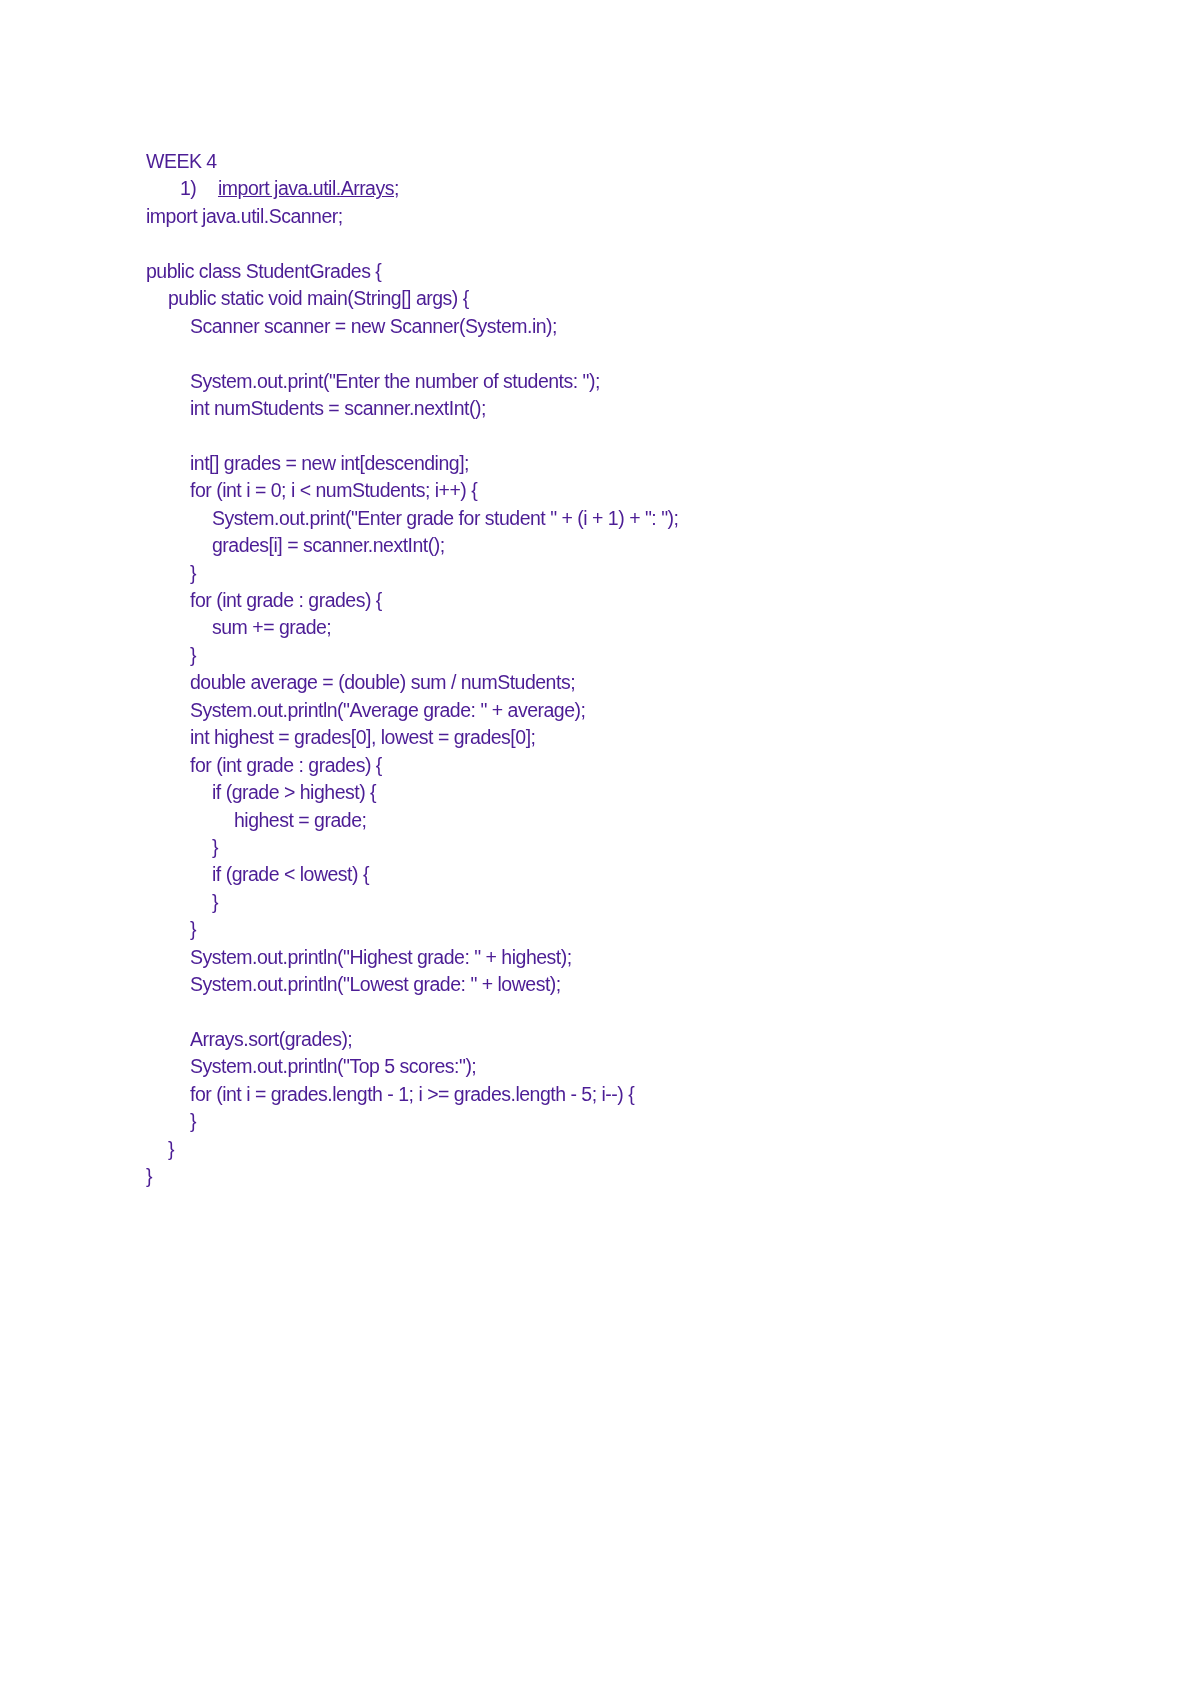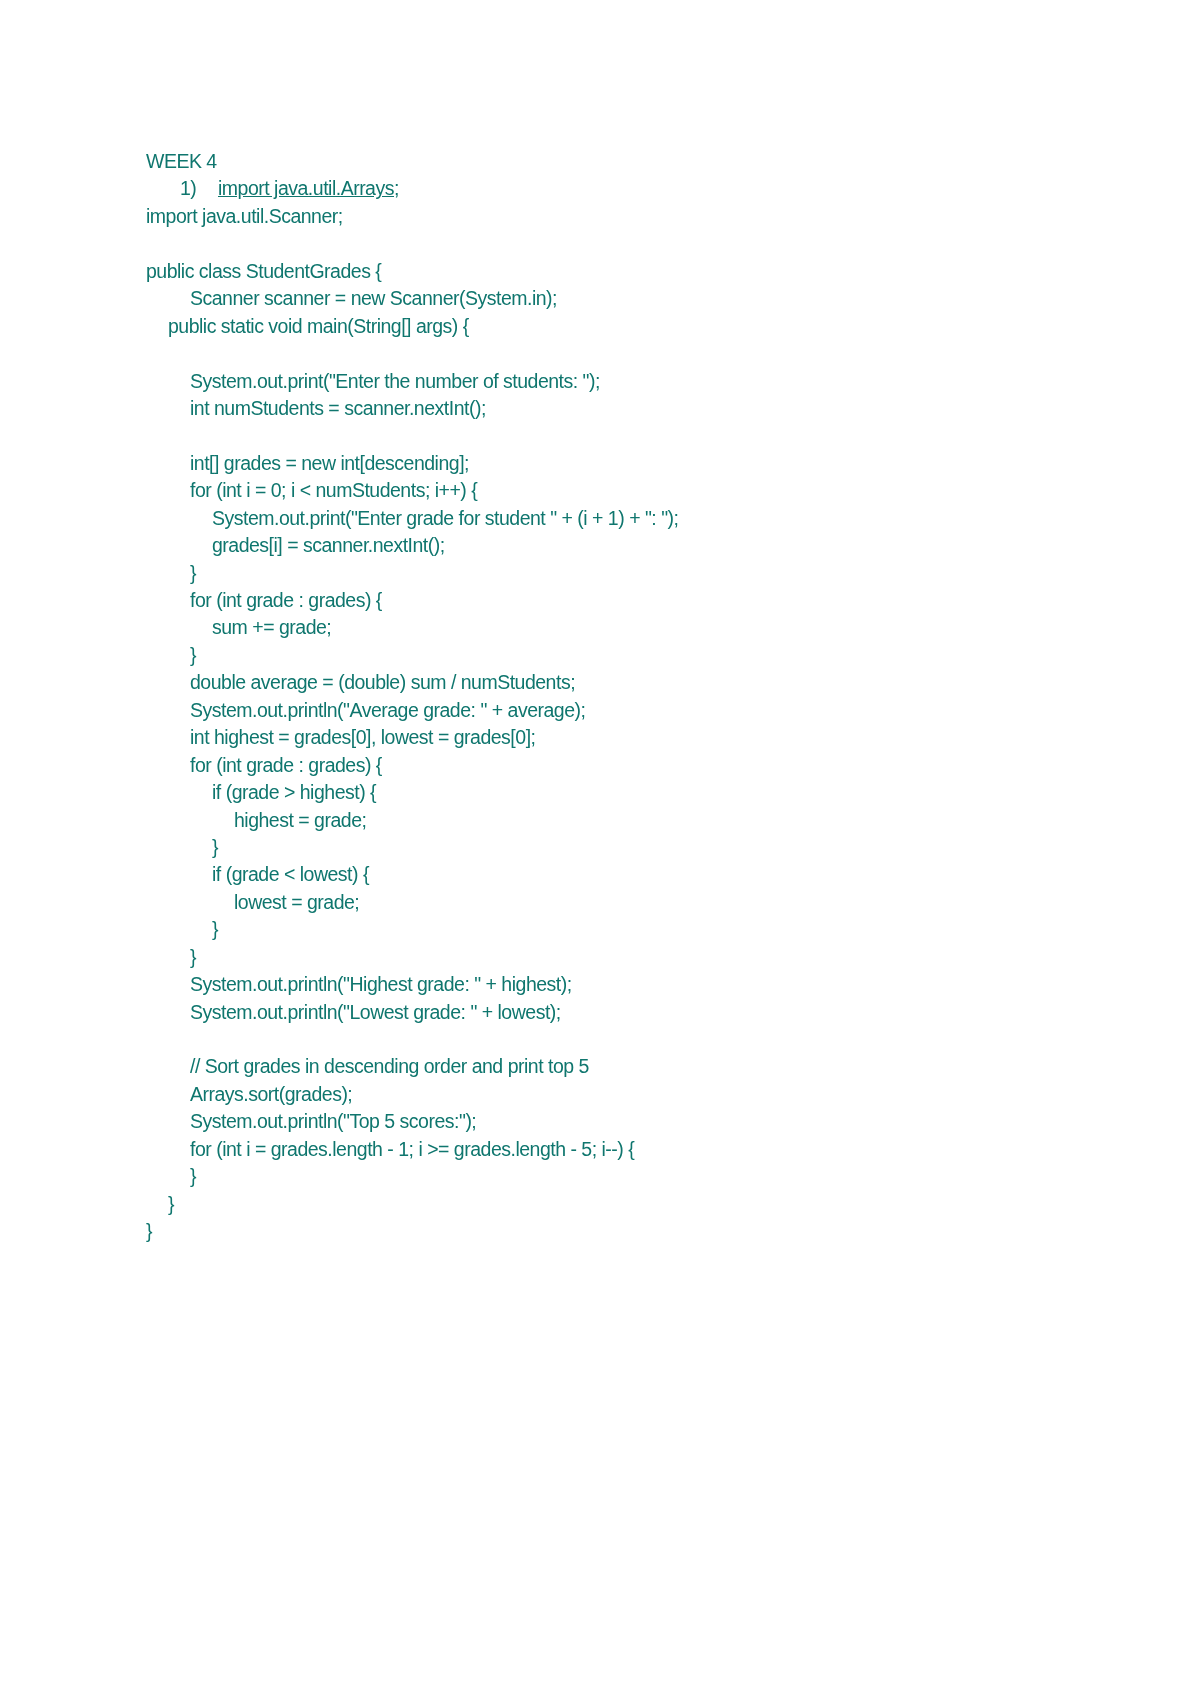--- a/index.html
+++ b/index.html
@@ -1,70 +1,68 @@
 <!DOCTYPE html>
 <html><head>
 <meta charset="utf-8">
 <style>
   html, body { margin: 0; padding: 0; background: #ffffff; }
   body { width: 1200px; height: 1696px; position: relative; overflow: hidden; }
   .page { position: absolute; left: 0; top: 0; width: 1200px; height: 1696px; background: #ffffff; }
   .content {
     position: absolute; left: 146px; top: 148px;
     font-family: "Liberation Sans", sans-serif;
-    font-size: 19.5px; color: #0f766e;
+    font-size: 19.5px; color: #4c1d95;
     letter-spacing: -0.5px;
   }
   .line { height: 27.45px; line-height: 27.45px; white-space: pre; }
   .ind1 { padding-left: 22px; }
   .ind2 { padding-left: 44px; }
   .ind3 { padding-left: 66px; }
   .ind4 { padding-left: 88px; }
   .numbered { padding-left: 34px; text-decoration: underline; }
   .num { display: inline-block; width: 38px; }
 </style>
 </head>
 <body>
 
 <div class="page">
   <div class="content">
     <div class="line">WEEK 4</div>
     <div class="line numbered"><span class="num">1)</span><span>import java.util.Arrays;</span></div>
     <div class="line ind0">import java.util.Scanner;</div>
     <div class="line ind0"></div>
     <div class="line ind0">public class StudentGrades {</div>
+    <div class="line ind1">public static void main(String[] args) {</div>
     <div class="line ind2">Scanner scanner = new Scanner(System.in);</div>
-    <div class="line ind1">public static void main(String[] args) {</div>
     <div class="line ind0"></div>
     <div class="line ind2">System.out.print("Enter the number of students: ");</div>
     <div class="line ind2">int numStudents = scanner.nextInt();</div>
     <div class="line ind0"></div>
     <div class="line ind2">int[] grades = new int[descending];</div>
     <div class="line ind2">for (int i = 0; i &lt; numStudents; i++) {</div>
     <div class="line ind3">System.out.print("Enter grade for student " + (i + 1) + ": ");</div>
     <div class="line ind3">grades[i] = scanner.nextInt();</div>
     <div class="line ind2">}</div>
     <div class="line ind2">for (int grade : grades) {</div>
     <div class="line ind3">sum += grade;</div>
     <div class="line ind2">}</div>
     <div class="line ind2">double average = (double) sum / numStudents;</div>
     <div class="line ind2">System.out.println("Average grade: " + average);</div>
     <div class="line ind2">int highest = grades[0], lowest = grades[0];</div>
     <div class="line ind2">for (int grade : grades) {</div>
     <div class="line ind3">if (grade &gt; highest) {</div>
     <div class="line ind4">highest = grade;</div>
     <div class="line ind3">}</div>
     <div class="line ind3">if (grade &lt; lowest) {</div>
-    <div class="line ind4">lowest = grade;</div>
     <div class="line ind3">}</div>
     <div class="line ind2">}</div>
     <div class="line ind2">System.out.println("Highest grade: " + highest);</div>
     <div class="line ind2">System.out.println("Lowest grade: " + lowest);</div>
     <div class="line ind0"></div>
-    <div class="line ind2">// Sort grades in descending order and print top 5</div>
     <div class="line ind2">Arrays.sort(grades);</div>
     <div class="line ind2">System.out.println("Top 5 scores:");</div>
     <div class="line ind2">for (int i = grades.length - 1; i &gt;= grades.length - 5; i--) {</div>
     <div class="line ind2">}</div>
     <div class="line ind1">}</div>
     <div class="line ind0">}</div>
   </div>
 </div>
 
 </body></html>

